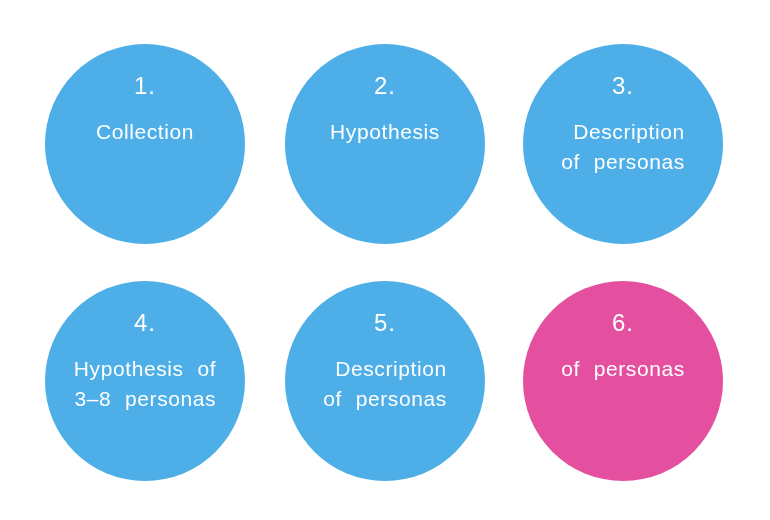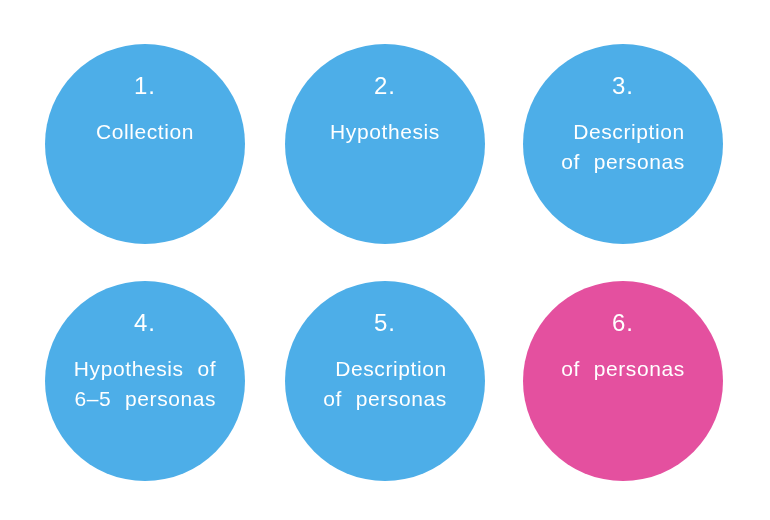--- a/index.html
+++ b/index.html
@@ -78,21 +78,21 @@
     <div class="step-label">
       <span>Description</span>
       <span>of personas</span>
     </div>
   </div>
 
   <div class="circle" style="background: rgb(77, 174, 232);">
     <div class="step-number">4.</div>
     <div class="step-label">
       <span>Hypothesis of</span>
-      <span>6–5 personas</span>
+      <span>3–8 personas</span>
     </div>
   </div>
 
   <div class="circle" style="background: rgb(77, 174, 232);">
     <div class="step-number">5.</div>
     <div class="step-label">
       <span>Description</span>
       <span>of personas</span>
     </div>
   </div>

